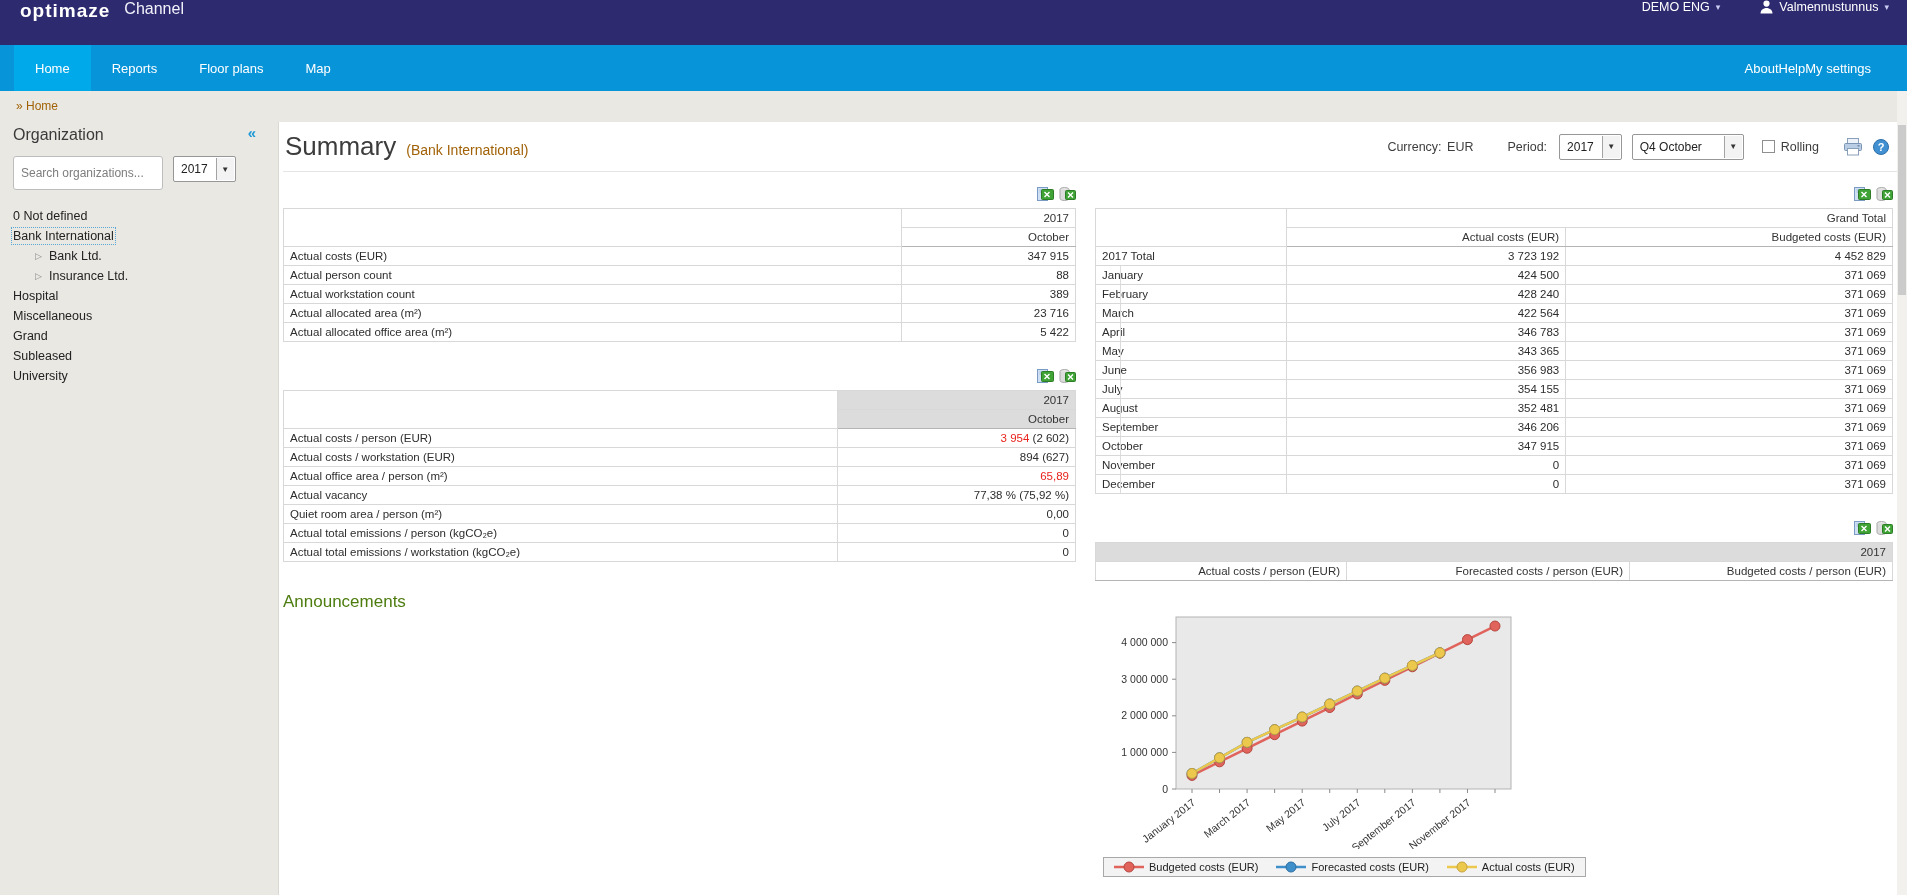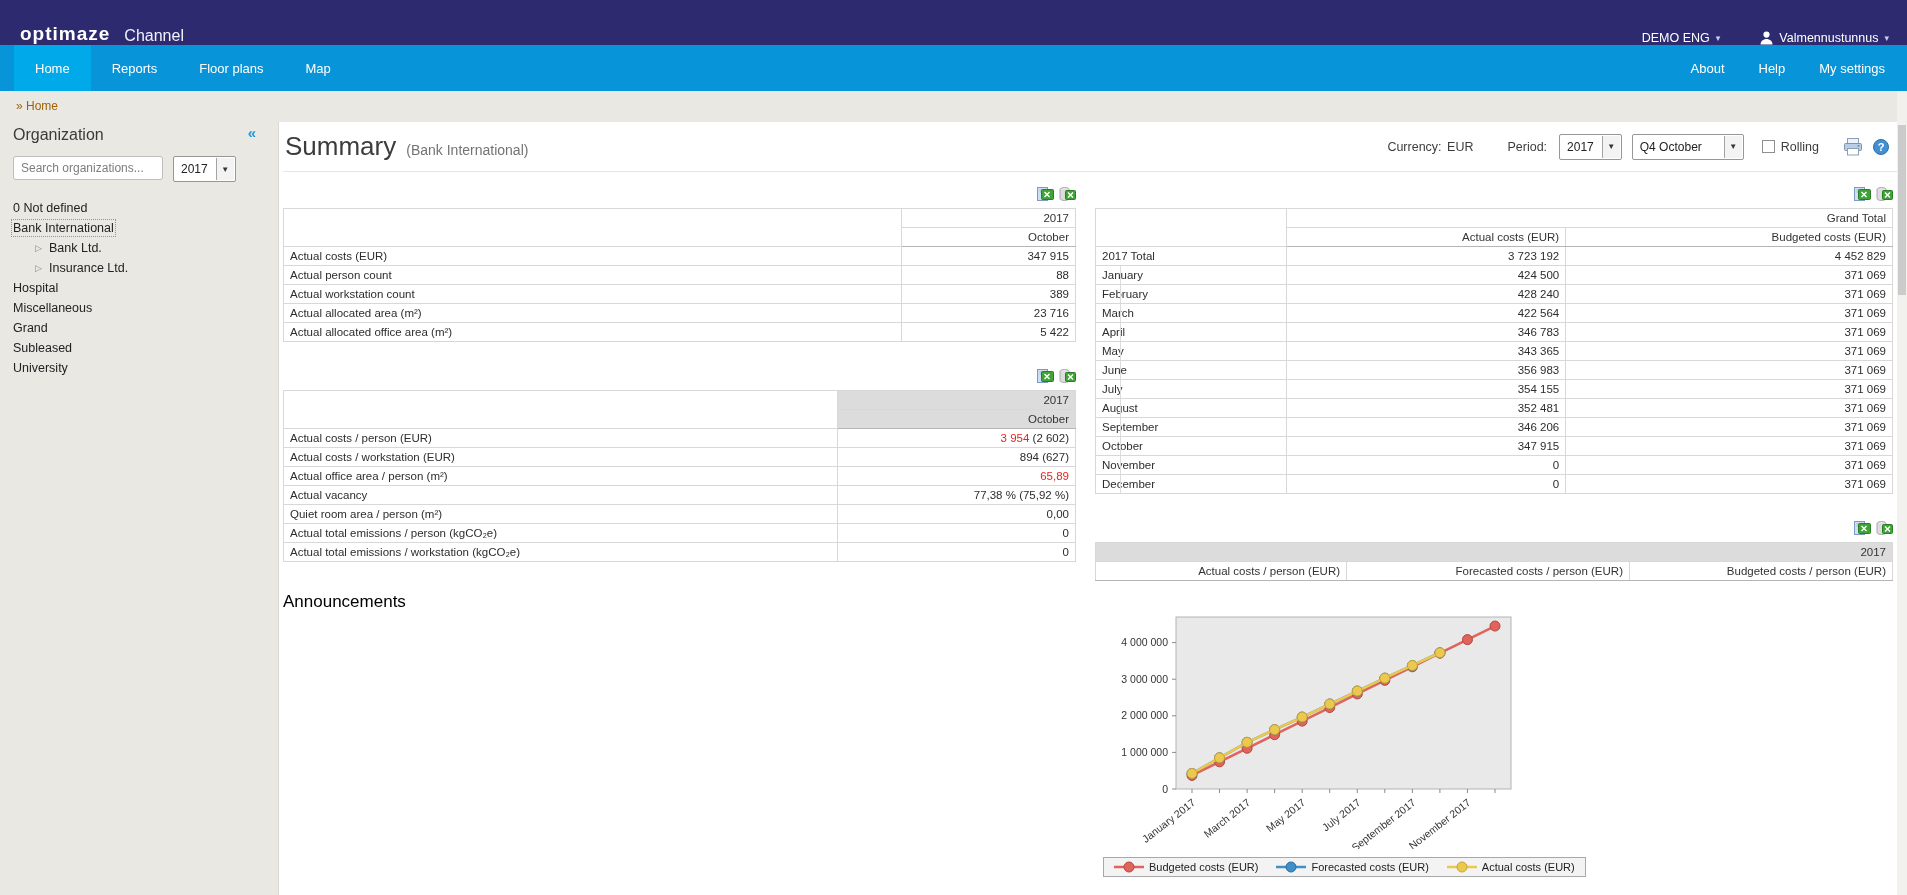--- a/index.html
+++ b/index.html
@@ -1,60 +1,60 @@
 <!DOCTYPE html>
 <html><head>
 <meta charset="utf-8">
 <style>
   * { margin:0; padding:0; box-sizing:border-box; }
   html,body { width:1907px; height:895px; font-family:"Liberation Sans","DejaVu Sans",sans-serif; }
   #page { position:relative; width:1907px; height:895px; background:#eae8e3; overflow:hidden; }
 
   
-  #topbar { position:absolute; left:0; top:0; width:100%; height:45px; background:#2d2a70; display:flex; align-items:flex-end; color:#fff; }
+  #topbar { position:absolute; left:0; top:0; width:100%; height:45px; background:#2d2a70; display:flex; align-items:flex-start; color:#fff; }
   .logo { font-weight:bold; font-size:19px; letter-spacing:1px; margin-left:20px; }
   .product { font-size:16px; font-weight:400; color:#f2f2fb; margin-left:14px; }
   #topbar-right { margin-left:auto; display:flex; align-items:center; gap:40px; margin-right:18px; font-size:12.5px; }
   .topmenu { display:flex; align-items:center; gap:6px; cursor:pointer; }
   .caret { font-size:9px; color:#c9cdf0; }
 
   
   #navbar { position:absolute; left:0; top:45px; width:100%; height:46px; background:#0894d8; display:flex; align-items:center; color:#fff; }
   #nav-tabs { display:flex; height:100%; margin-left:14px; }
   .navtab { display:flex; align-items:center; padding:0 21px; font-size:13px; cursor:pointer; }
   .navtab.active { background:#00a9ea; }
-  #nav-right { margin-left:auto; display:flex; gap:34px; margin-right:22px; font-size:13px; }
+  #nav-right { margin-left:auto; display:flex; margin-right:36px; font-size:13px; }
   .navlink { cursor:pointer; }
 
   
   #breadcrumb { position:absolute; left:16px; top:99px; font-size:12px; color:#a16207; }
   #breadcrumb .bc-link { cursor:pointer; }
 
   
   #sidebar { position:absolute; left:0; top:124px; width:268px; bottom:0; padding:2px 0 0 13px; }
   #sidebar-title-row { position:relative; padding-right:16px; }
   #sidebar-title { font-size:16px; color:#3a3a3a; }
   #collapse-btn { position:absolute; right:12px; top:-2px; color:#1f9ad6; font-size:15px; font-weight:bold; cursor:pointer; }
   #sidebar-controls { display:flex; gap:10px; margin-top:12px; padding-right:16px; }
-  #org-search { width:150px; height:24px; border:1px solid #bdbdbd; border-radius:3px; font-size:12px; padding:0 7px; color:#444; background:#fff; font-family:inherit; }
+  #org-search { width:150px; height:34px; border:1px solid #bdbdbd; border-radius:3px; font-size:12px; padding:0 7px; color:#444; background:#fff; font-family:inherit; }
   #org-search::placeholder { color:#7d7d7d; }
   .sel { display:inline-flex; align-items:stretch; border:1px solid #979797; border-radius:2px; background:#fff; height:26px; cursor:pointer; }
   .sel .sel-txt { display:flex; align-items:center; padding:0 7px; font-size:12px; color:#222; white-space:nowrap; }
   .sel .sel-arr { display:flex; align-items:center; justify-content:center; width:18px; border-left:1px solid #a3a3a3; background:#f3f3f3; font-size:8px; color:#333; margin:1px; }
   #tree { margin-top:16px; font-size:12.5px; color:#222; }
   .treeitem { display:flex; align-items:center; height:20px; cursor:pointer; }
   .treeitem .tri { color:#8a8a8a; font-size:9px; width:14px; }
   .treeitem.lvl1 { padding-left:22px; }
   .treeitem .tlabel.selected { outline:1px dotted #58a6d8; outline-offset:1px; }
 
   
   #panel { position:absolute; left:278px; top:122px; width:1619px; bottom:0; background:#fff; border-left:1px solid #dbd9d4; }
   #panel-header { position:absolute; left:4px; right:0; top:0; height:50px; border-bottom:1px solid #e5e5e5; display:flex; align-items:center; }
   #page-title { font-size:26px; color:#3c3c3c; margin-left:2px; }
-  #page-subtitle { font-size:14px; color:#737373; margin-left:10px; margin-top:6px; }
+  #page-subtitle { font-size:14px; color:#a16207; margin-left:10px; margin-top:6px; }
   #header-controls { margin-left:auto; display:flex; align-items:center; gap:10px; margin-right:8px; font-size:12.5px; color:#3d3d3d; }
   #header-controls .lbl { margin-right:2px; }
   #currency-group { margin-right:24px; }
   .chk { width:13px; height:13px; border:1px solid #8f8f8f; background:#fff; display:inline-block; cursor:pointer; }
   .iconbtn { cursor:pointer; display:inline-flex; align-items:center; }
   #help-icon { width:16px; height:16px; border-radius:50%; background:#4190d2; border:1px solid #2f6fa8; color:#fff; font-size:11px; font-weight:bold; display:flex; align-items:center; justify-content:center; }
 
   .col { position:absolute; top:64px; }
   #left-col  { left:4px;   width:793px; }
   #right-col { left:816px; width:798px; }
@@ -68,21 +68,21 @@
   td.hgray { background:#dcdcdc; }
   td.hval  { text-align:right; background:#f4f4f4; color:#333; }
   td.hval.gray { background:#dcdcdc; }
   tr.hdr-bottom td { border-bottom:1px solid #b5b5b5; }
   td.num { text-align:right; }
   .red { color:#e8231d; }
   td.totalcell { background:#f4f3f0; }
   td.mlabel { position:relative; padding-left:32px; }
   td.mlabel::before { content:''; position:absolute; left:24px; top:0; bottom:0; border-left:1px solid #dcdcdc; }
 
-  #announcements-title { font-size:17px; color:#000000; margin-top:30px; font-weight:400; }
+  #announcements-title { font-size:17px; color:#4d7c0f; margin-top:30px; font-weight:400; }
 
   
   #chart-block { margin-top:30px; margin-left:6px; width:500px; }
   #chart-legend { display:inline-flex; gap:18px; border:1px solid #a8a8a8; background:#f3f3f3; padding:3px 10px; margin-top:4px; margin-left:2px; align-items:center; }
   .legend-item { display:flex; align-items:center; gap:5px; font-size:11px; color:#222; cursor:pointer; }
 
   
   #scrollbar { position:absolute; right:0; top:91px; width:10px; bottom:0; background:#f2f1ee; }
   #scroll-thumb { position:absolute; left:1px; right:1px; top:34px; height:170px; background:#cbcbcb; }
 </style>

